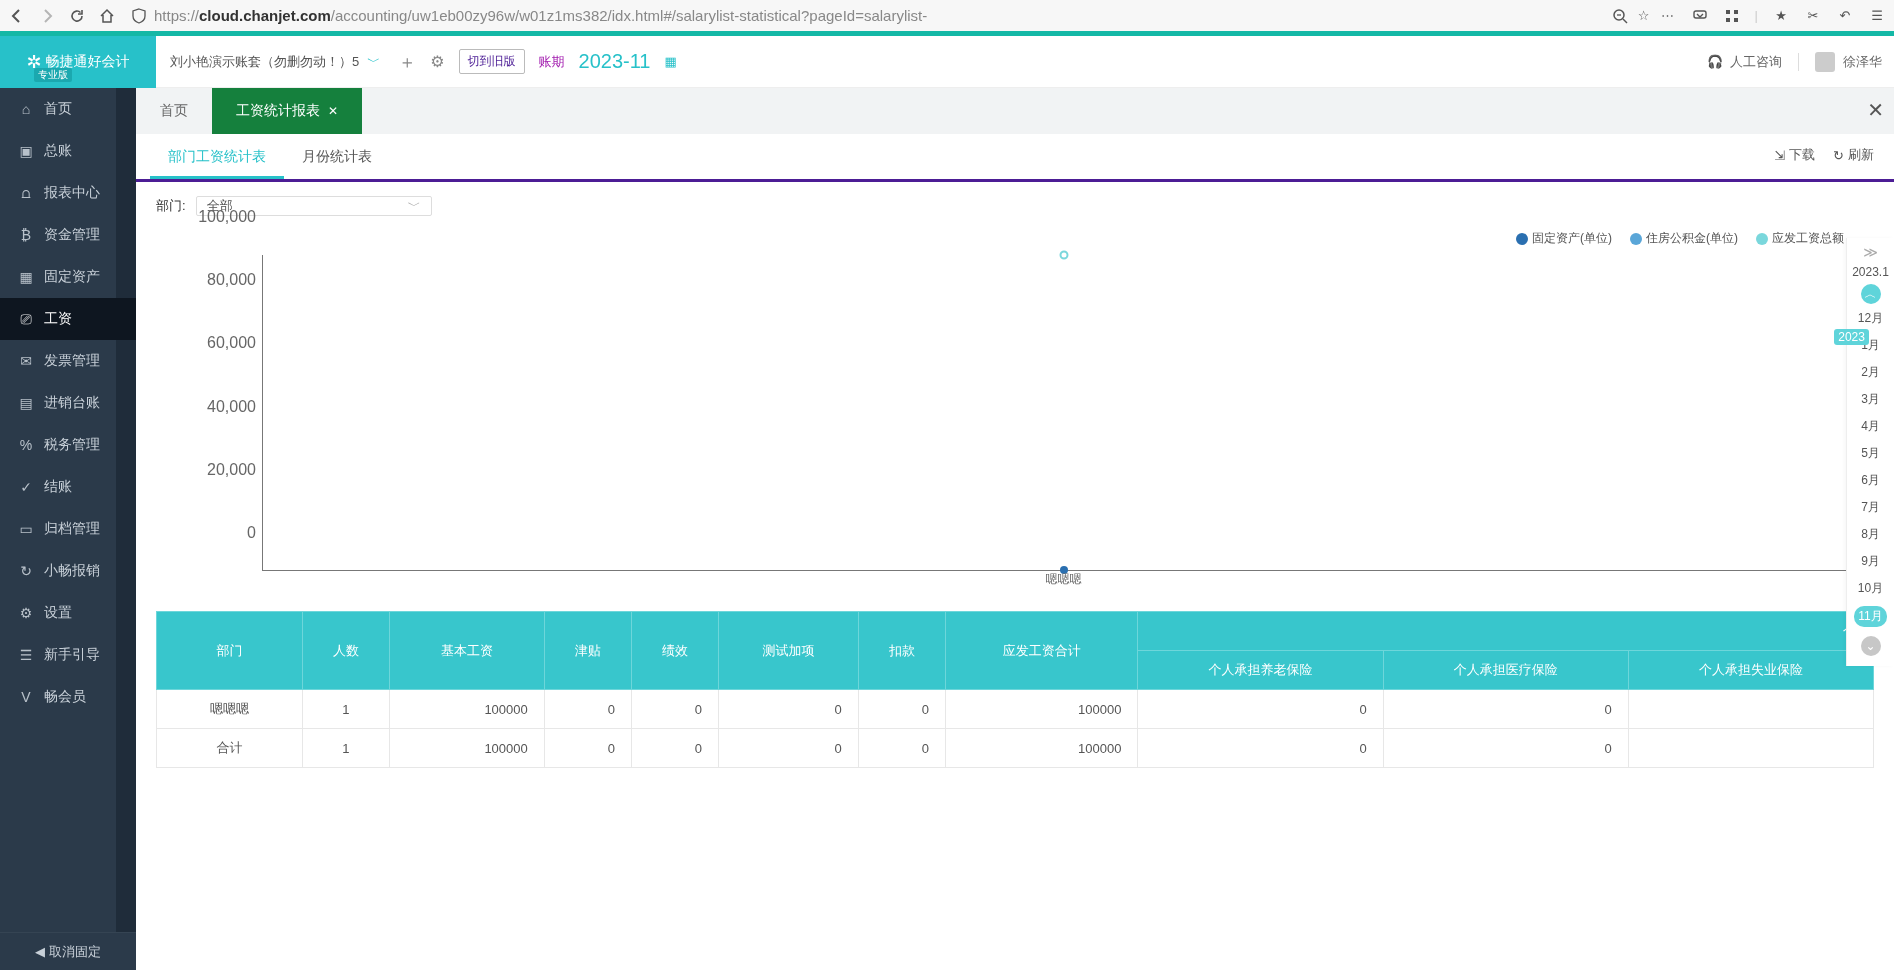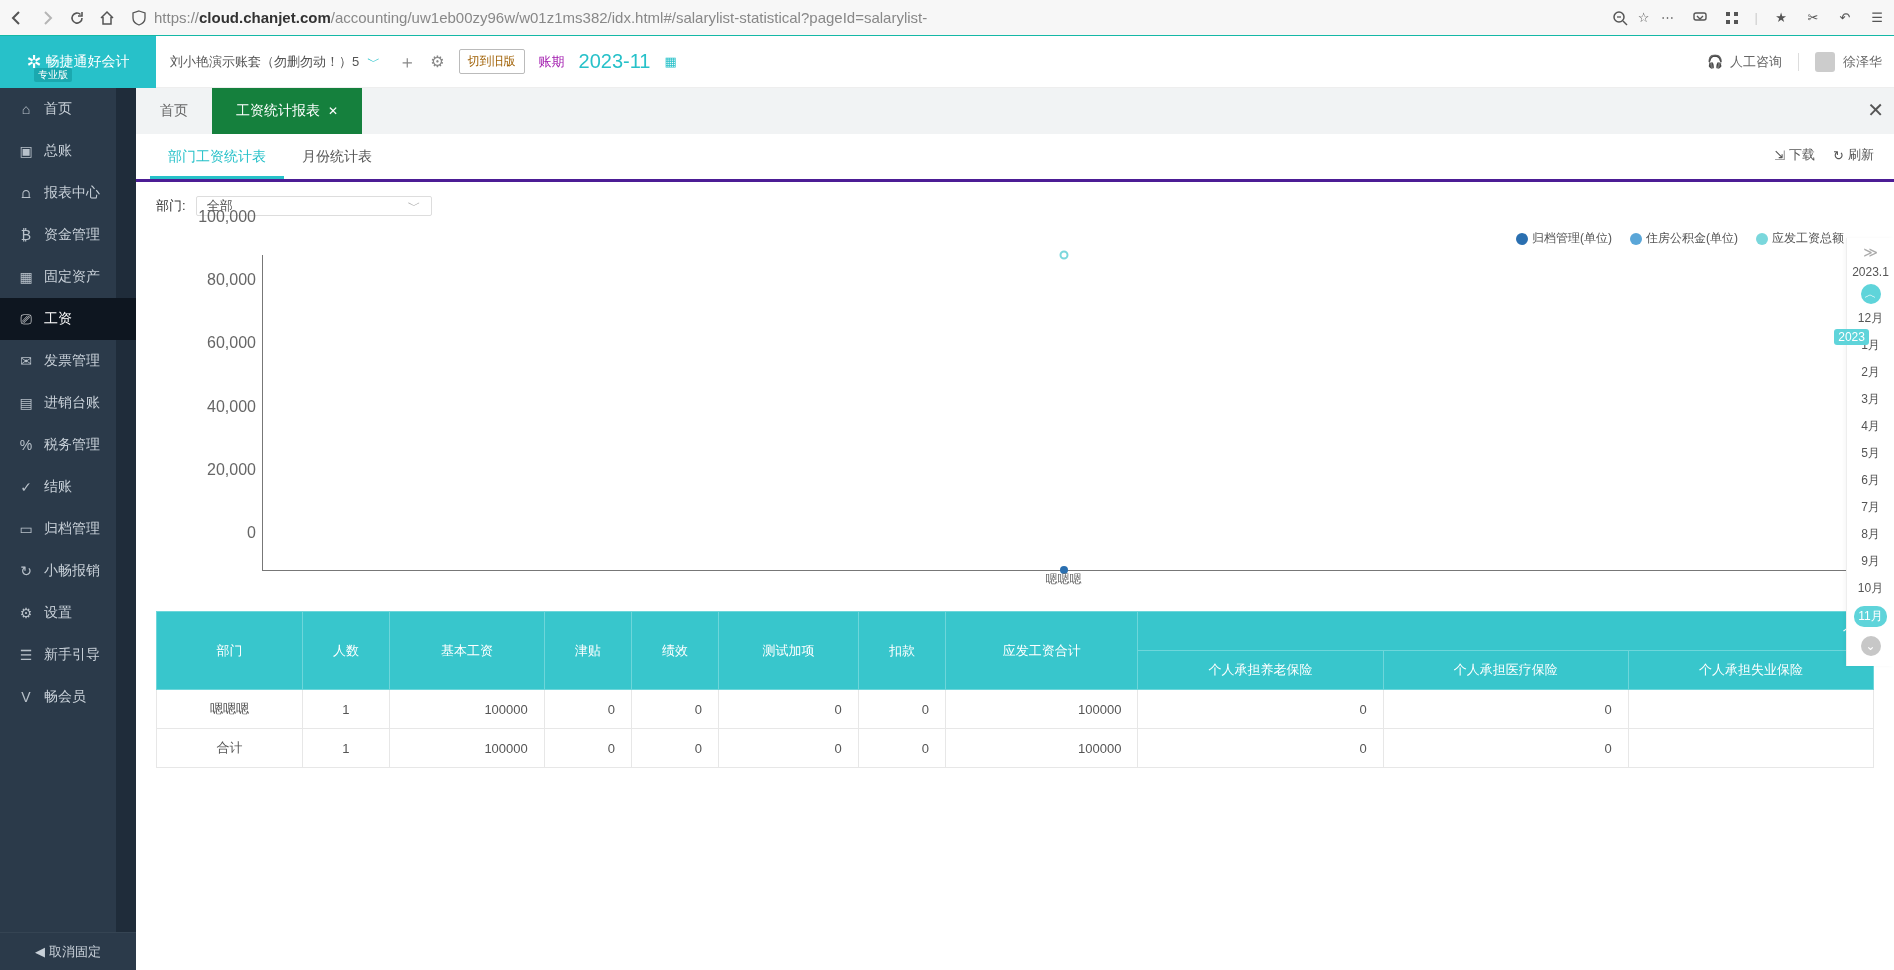--- a/index.html
+++ b/index.html
@@ -1,35 +1,35 @@
 <!DOCTYPE html>
 <html><head>
 <meta charset="utf-8">
 <style>
 * { margin: 0; padding: 0; box-sizing: border-box; }
 body { font-family: "Microsoft YaHei", Arial, sans-serif; font-size: 13px; color: #333; background: #fff; overflow: hidden; }
 
 
-.browser-bar { height: 36px; display: flex; align-items: center; padding: 0 8px; border-bottom: 1px solid #14b8a6; gap: 10px; background:#f7f7f7; }
+.browser-bar { height: 36px; display: flex; align-items: center; padding: 0 8px; border-bottom: 5px solid #14b8a6; gap: 10px; background:#f7f7f7; }
 .browser-bar .nav-icons { display: flex; gap: 12px; align-items: center; }
 .browser-bar .icon { width: 18px; height: 18px; display:flex; align-items:center; justify-content:center; color:#555; cursor:pointer; }
 .url-bar { flex:1; display:flex; align-items:center; gap:6px; padding:0 4px; }
 .url-bar .shield { color:#555; }
 .url-text { flex:1; font-size:15px; color:#888; white-space:nowrap; overflow:hidden; }
 .url-text b { color:#333; font-weight:600; }
 .browser-right { display:flex; gap:14px; align-items:center; }
 
 
 .app-top { height:52px; display:flex; align-items:center; padding:0 12px 0 0; border-bottom:1px solid #eee; }
 .logo-block { width:156px; height:52px; background:#27c1c9; color:#fff; display:flex; align-items:center; justify-content:center; font-size:14px; gap:4px; position:relative; }
 .logo-block .sub { position:absolute; left:34px; bottom:6px; font-size:10px; background:#1ba8af; padding:0 4px; border-radius:2px;}
 .account-sel { display:flex; align-items:center; gap:8px; margin-left:14px; color:#555; font-size:13px; }
 .account-sel .chev { color:#27c1c9; }
 .top-controls { display:flex; align-items:center; gap:14px; margin-left:18px; }
-.top-controls .btn-outline { border:1px solid #bbb; padding:3px 8px; color:#a16207; font-size:12px; cursor:pointer; border-radius:2px;}
+.top-controls .btn-outline { border:1px solid #bbb; padding:3px 8px; color:#4c1d95; font-size:12px; cursor:pointer; border-radius:2px;}
 .top-controls .period-label { color:#a21caf; font-size:13px;}
 .top-controls .period-val { color:#27c1c9; font-size:20px; }
 .top-controls .cal-icon { color:#27c1c9; }
 .spacer { flex:1; }
 .top-right { display:flex; align-items:center; gap:16px; color:#666; }
 .top-right .divider { width:1px; height:18px; background:#ddd; }
 .avatar { width:20px; height:20px; background:#ccc; border-radius:3px; display:inline-block;}
 
 
 .layout { display:flex; height:calc(100vh - 36px - 52px); }
@@ -284,21 +284,21 @@
     <div class="filter-row">
       <span>部门:</span>
       <div class="select-box">
         <span>全部</span>
         <span style="color:#aaa">﹀</span>
       </div>
     </div>
 
     <div class="chart-wrap">
       <div class="legend">
-        <span><span class="dot" style="background:#2a6fb0"></span><span>归档管理(单位)</span></span>
+        <span><span class="dot" style="background:#2a6fb0"></span><span>固定资产(单位)</span></span>
         <span><span class="dot" style="background:#5aa6d8"></span><span>住房公积金(单位)</span></span>
         <span><span class="dot" style="background:#7ad7dc"></span><span>应发工资总额</span></span>
       </div>
       <div class="chart">
         <div class="y-axis" id="y-axis">
             <span class="y-tick" style="bottom: 20px; top: auto;">0</span>
             <span class="y-tick" style="bottom: 83.2px; top: auto;">20,000</span>
             <span class="y-tick" style="bottom: 146.4px; top: auto;">40,000</span>
             <span class="y-tick" style="bottom: 209.6px; top: auto;">60,000</span>
             <span class="y-tick" style="bottom: 272.8px; top: auto;">80,000</span>

